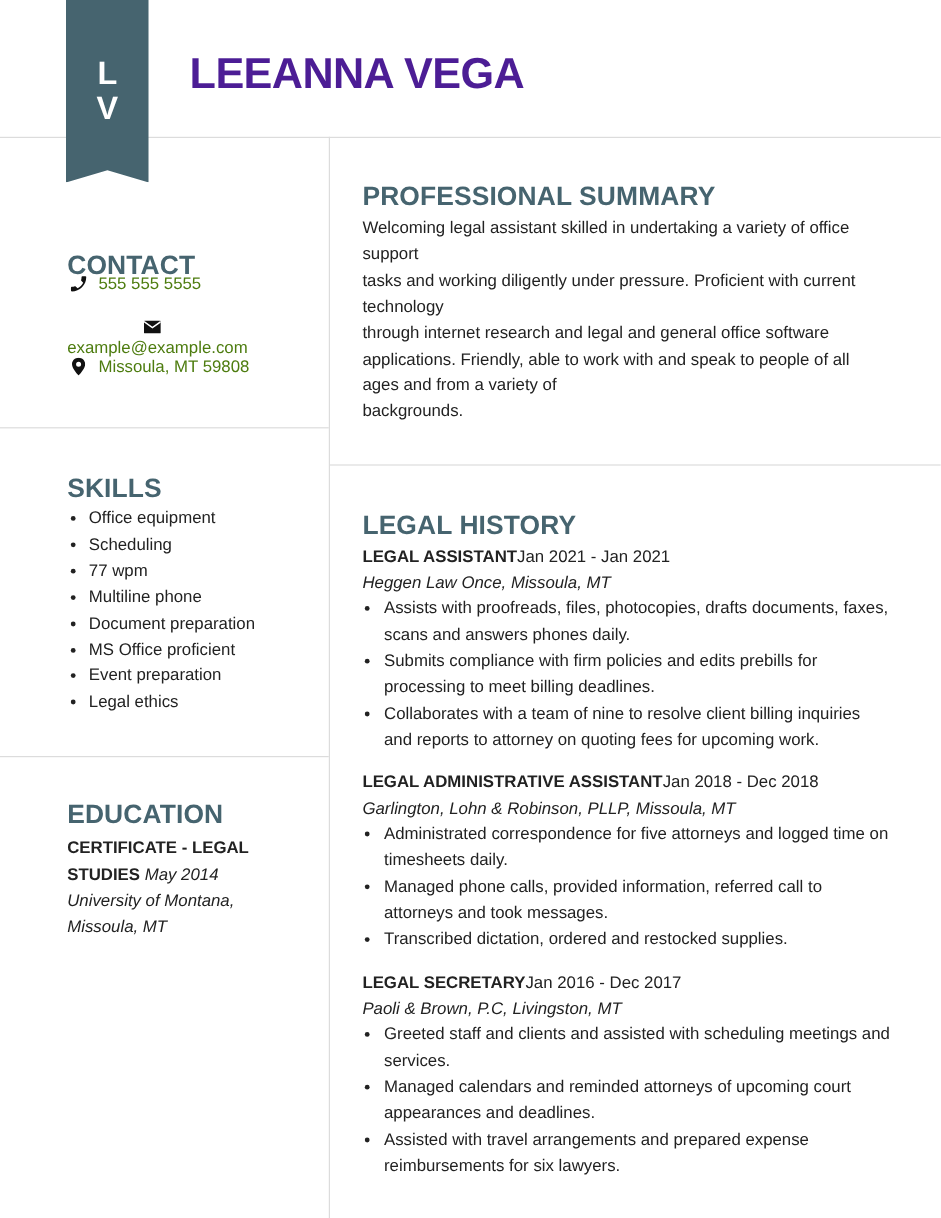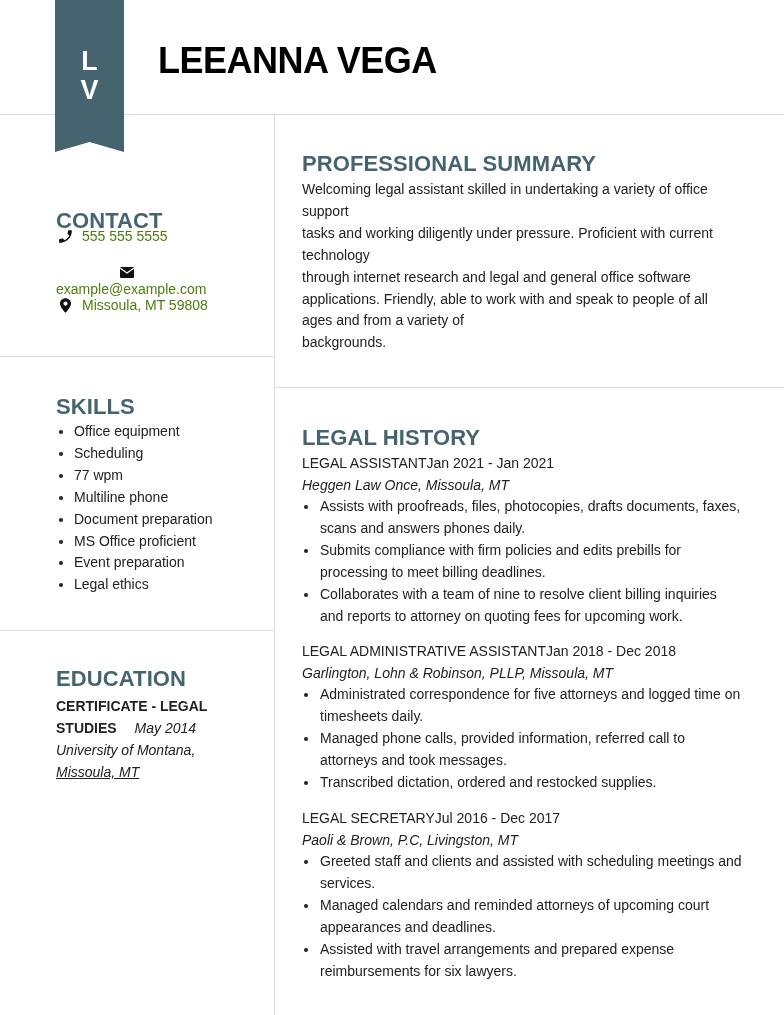--- a/index.html
+++ b/index.html
@@ -4,33 +4,33 @@
 <style>
   html, body { margin:0; padding:0; background:#ffffff; }
   body { width:784px; height:1015px; position:relative; overflow:hidden;
          font-family:"Liberation Sans", sans-serif; color:#222; }
   .hline { position:absolute; height:1px; background:#dcdcdc; }
   .vline { position:absolute; width:1px; background:#dcdcdc; }
   .banner { position:absolute; left:55px; top:0; width:69px; height:152px; background:#46646f;
             clip-path:polygon(0 0,100% 0,100% 100%,50% 93.4%,0 100%); }
   .banner .ini { position:absolute; left:0; width:69px; text-align:center; color:#fff;
                  font-weight:bold; font-size:27px; line-height:30px; }
-  .name { position:absolute; left:158px; top:40px; font-size:36px; font-weight:bold; color:#000000; letter-spacing:-0.5px; }
+  .name { position:absolute; left:158px; top:40px; font-size:36px; font-weight:bold; color:#4c1d95; letter-spacing:-0.5px; }
   .sec-title { position:absolute; font-weight:bold; font-size:22px; color:#46646f; letter-spacing:0.1px; }
   .txt { font-size:14px; line-height:22px; color:#4d7c0f; }
   .contact-row { position:absolute; left:56px; height:22px; display:flex; align-items:center; }
   .contact-row .ic { width:18px; height:16px; margin-right:8px; display:flex; align-items:center; justify-content:center; }
   ul.skills { position:absolute; left:56px; top:421px; margin:0; padding:0; list-style:none; }
   ul.skills li { font-size:14px; line-height:21.9px; position:relative; padding-left:18px; }
   ul.skills li::before, ul.bul li::before { content:""; position:absolute; left:3px; top:9px; width:4px; height:4px; border-radius:50%; background:#222; }
   .summary { position:absolute; left:302px; top:179px; width:440px; font-size:14px; line-height:21.9px; }
   .summary div { white-space:nowrap; }
   .job { position:absolute; left:302px; width:440px; }
   .job-head { font-size:14px; line-height:22px; }
-  .job-title { font-weight:normal; }
+  .job-title { font-weight:bold; }
   .job-date { }
   .job-company { font-style:italic; font-size:14px; line-height:22px; }
   ul.bul { margin:0; padding:0; list-style:none; }
   ul.bul li { position:relative; padding-left:18px; font-size:14px; line-height:21.9px; }
   ul.bul li::before { left:2px; }
   .edu { position:absolute; left:56px; top:695px; width:160px; font-size:14px; line-height:22px; }
 </style>
 </head>
 <body>
 
@@ -83,24 +83,24 @@
   <li>MS Office proficient</li>
   <li>Event preparation</li>
   <li>Legal ethics</li>
 </ul>
 
 <div class="sec-title" style="left:56px;top:666px;text-align:center;">EDUCATION</div>
 <div class="edu">
   <div style="font-weight:bold;">CERTIFICATE - LEGAL</div>
   <div>
     <span style="font-weight:bold;">STUDIES</span>
-    <span style="font-style:italic;margin-left:14px;">May 2014</span>
+    <span style="font-style:italic;">May 2014</span>
   </div>
   <div style="font-style:italic;">University of Montana,</div>
-  <div style="font-style:italic;text-decoration:underline;">Missoula, MT</div>
+  <div style="font-style:italic;">Missoula, MT</div>
 </div>
 
 <div class="sec-title" style="left:302px;top:151px;">PROFESSIONAL SUMMARY</div>
 <div class="summary">
   <div>Welcoming legal assistant skilled in undertaking a variety of office</div>
   <div>support</div>
   <div>tasks and working diligently under pressure. Proficient with current</div>
   <div>technology</div>
   <div>through internet research and legal and general office software</div>
   <div>applications.  Friendly, able to work with and speak to people of all</div>
@@ -129,21 +129,21 @@
   <div class="job-company">Garlington, Lohn &amp; Robinson, PLLP, Missoula, MT</div>
   <ul class="bul">
     <li>Administrated correspondence for five attorneys and logged time on timesheets daily.</li>
     <li>Managed phone calls, provided information, referred call to attorneys and took messages.</li>
     <li>Transcribed dictation, ordered and restocked supplies.</li>
   </ul>
 </div>
 
 <div class="job" style="top:807px;">
   <div class="job-head">
-    <span class="job-title">LEGAL SECRETARY</span><span class="job-date">Jul 2016 - Dec 2017</span>
+    <span class="job-title">LEGAL SECRETARY</span><span class="job-date">Jan 2016 - Dec 2017</span>
   </div>
   <div class="job-company">Paoli &amp; Brown, P.C, Livingston, MT</div>
   <ul class="bul">
     <li>Greeted staff and clients and assisted with scheduling meetings and services.</li>
     <li>Managed calendars and reminded attorneys of upcoming court appearances and deadlines.</li>
     <li>Assisted with travel arrangements and prepared expense reimbursements for six lawyers.</li>
   </ul>
 </div>
 
 </body></html>

